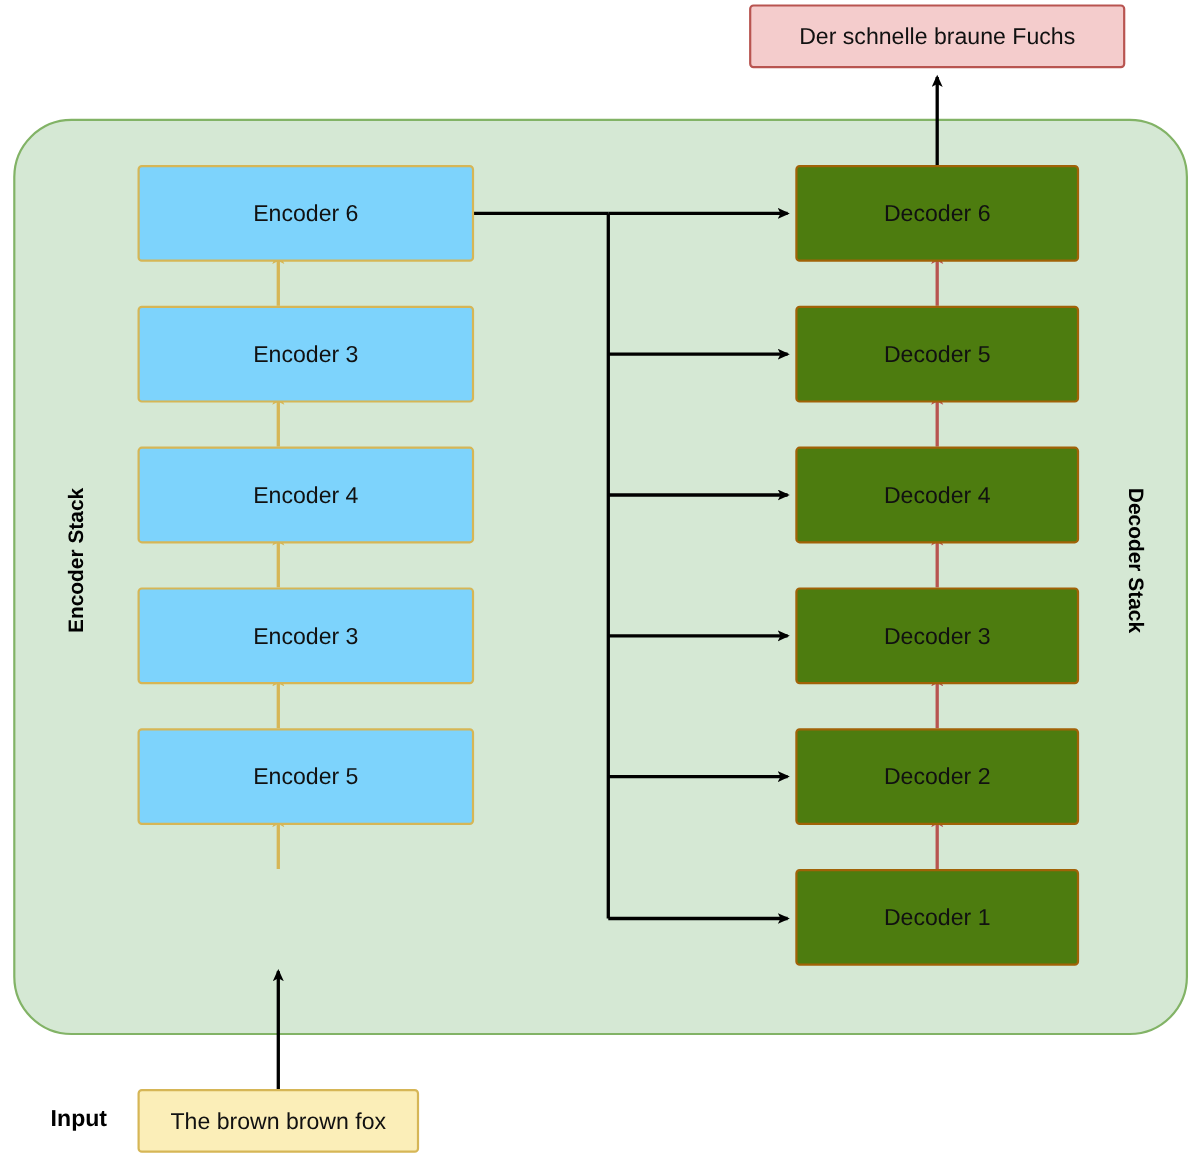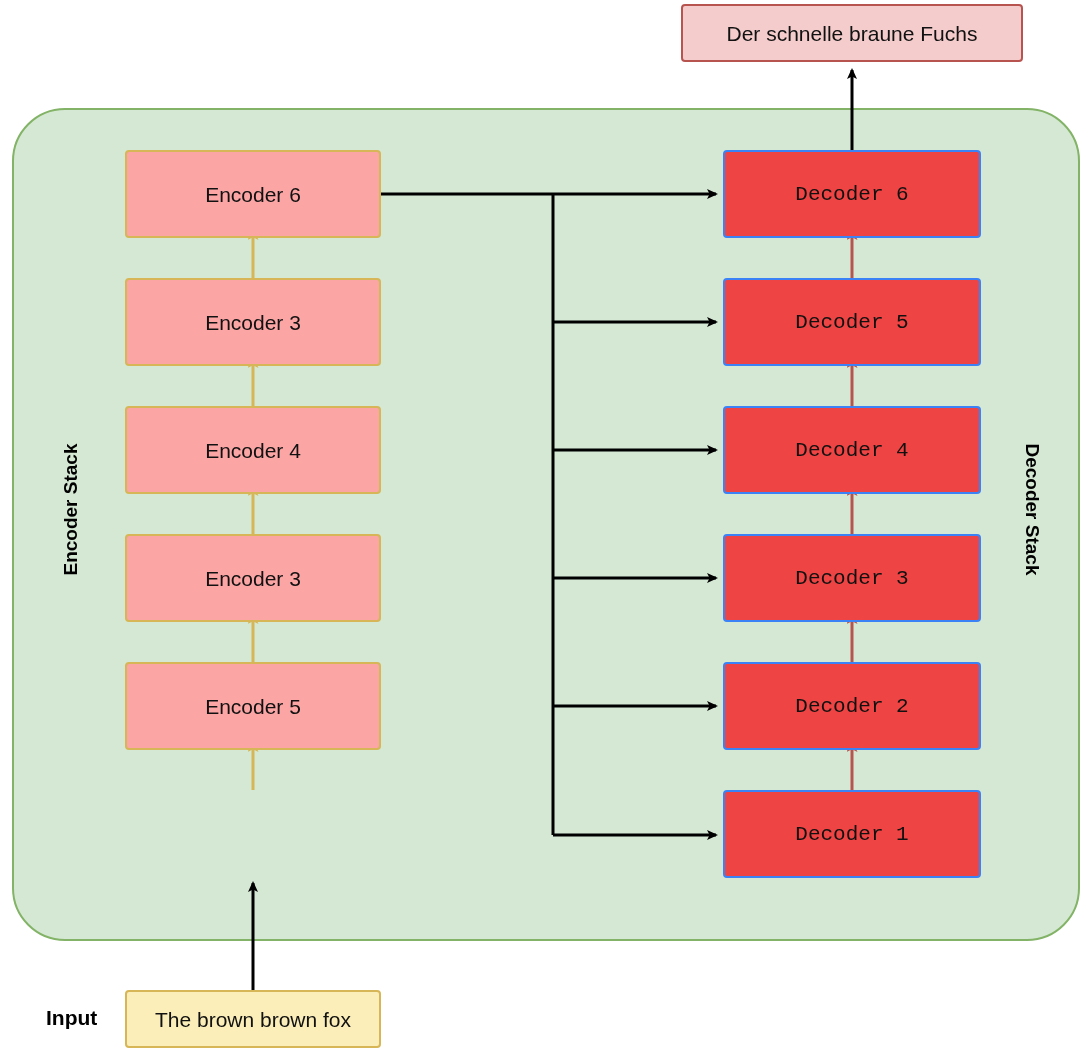--- a/index.html
+++ b/index.html
@@ -33,33 +33,32 @@
     display: flex;
     align-items: center;
     justify-content: center;
     border-radius: 4px;
     font-size: 21px;
     color: #111111;
     line-height: 1;
     white-space: nowrap;
   }
   .enc {
-    background: #fca5a5;
+    background: #7dd3fc;
     border: 2px solid #d6b656;
     left: 125px;
-    width: 256px;
+    width: 306px;
     height: 88px;
   }
   .dec {
-    background: #ef4444;
-    border: 2px solid #3b82f6;
+    background: #4d7c0f;
+    border: 2px solid #a16207;
     left: 723px;
     width: 258px;
     height: 88px;
-    font-family: Liberation Mono, monospace;
   }
   .io-out {
     background: #f4cccc;
     border: 2px solid #b85450;
     left: 681px;
     top: 4px;
     width: 342px;
     height: 58px;
     font-size: 21px;
   }

